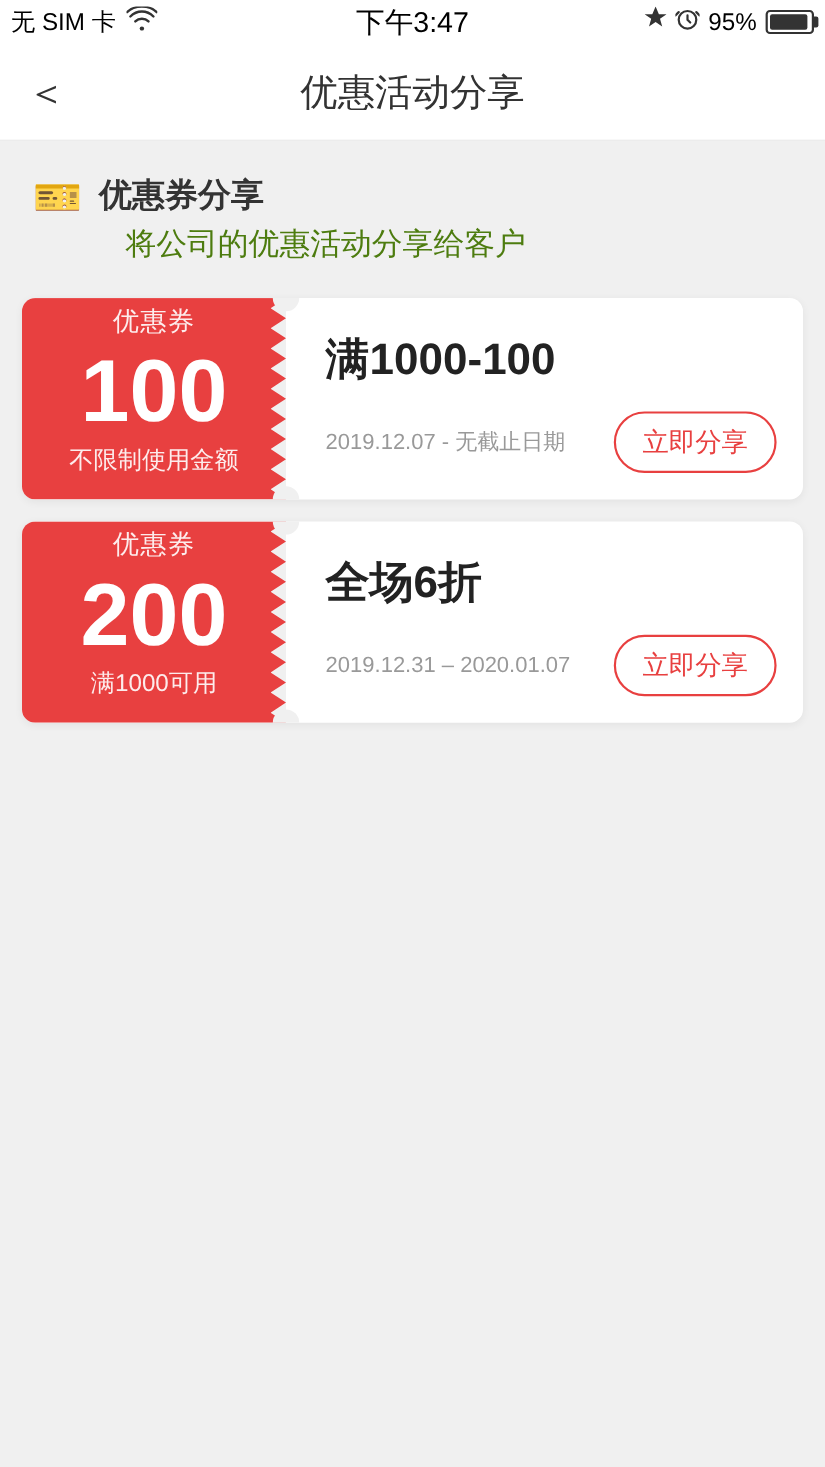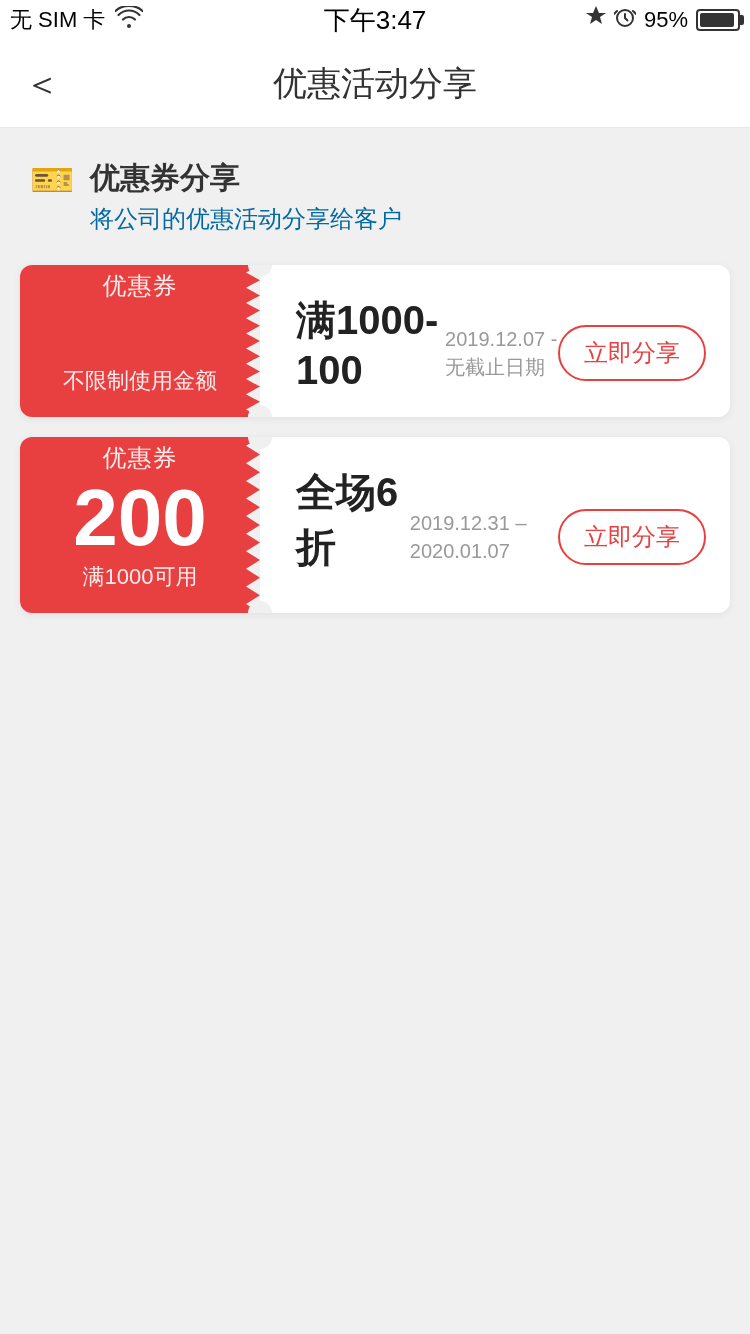--- a/index.html
+++ b/index.html
@@ -112,23 +112,24 @@
       flex-shrink: 0;
     }
     .section-text-block {}
     .section-title {
       font-size: 30px;
       font-weight: 600;
       color: #333;
       line-height: 1.3;
     }
     .section-subtitle {
-      font-size: 24px;
-      color: #0369a1;
+      font-size: 28px;
+      color: #4d7c0f;
       margin-top: 6px;
+      margin-left: 24px;
     }
 
     
     .coupon-list {
       background: #f0f0f0;
       padding: 10px 20px 30px;
       display: flex;
       flex-direction: column;
       gap: 20px;
     }
@@ -201,21 +202,21 @@
       font-size: 22px;
       text-align: center;
       line-height: 1.4;
     }
 
     
     .coupon-right {
       flex: 1;
       padding: 28px 24px 24px 36px;
       display: flex;
-      flex-direction: row;
+      flex-direction: column;
       justify-content: space-between;
     }
     .coupon-name {
       font-size: 40px;
       font-weight: 700;
       color: #222;
     }
     .coupon-bottom-row {
       display: flex;
       align-items: center;
@@ -294,20 +295,21 @@
     <div class="section-title">优惠券分享</div>
     <div class="section-subtitle">将公司的优惠活动分享给客户</div>
   </div>
 </div>
 
 <div class="coupon-list">
 
   <div class="coupon-card">
     <div class="coupon-left">
       <span class="coupon-label">优惠券</span>
+      <span class="coupon-value">100</span>
       <span class="coupon-condition">不限制使用金额</span>
       <div class="zigzag">
         <svg viewBox="0 0 14 200" preserveAspectRatio="none" xmlns="http://www.w3.org/2000/svg">
           <polyline points="14,0 0,10 14,20 0,30 14,40 0,50 14,60 0,70 14,80 0,90 14,100 0,110 14,120 0,130 14,140 0,150 14,160 0,170 14,180 0,190 14,200" fill="none" stroke="#f0f0f0" stroke-width="0"></polyline>
           <path d="M14,0 L0,10 L14,20 L0,30 L14,40 L0,50 L14,60 L0,70 L14,80 L0,90 L14,100 L0,110 L14,120 L0,130 L14,140 L0,150 L14,160 L0,170 L14,180 L0,190 L14,200 L14,0 Z" fill="#f0f0f0"></path>
         </svg>
       </div>
     </div>
     <div class="coupon-right">
       <div class="coupon-name">满1000-100</div>

